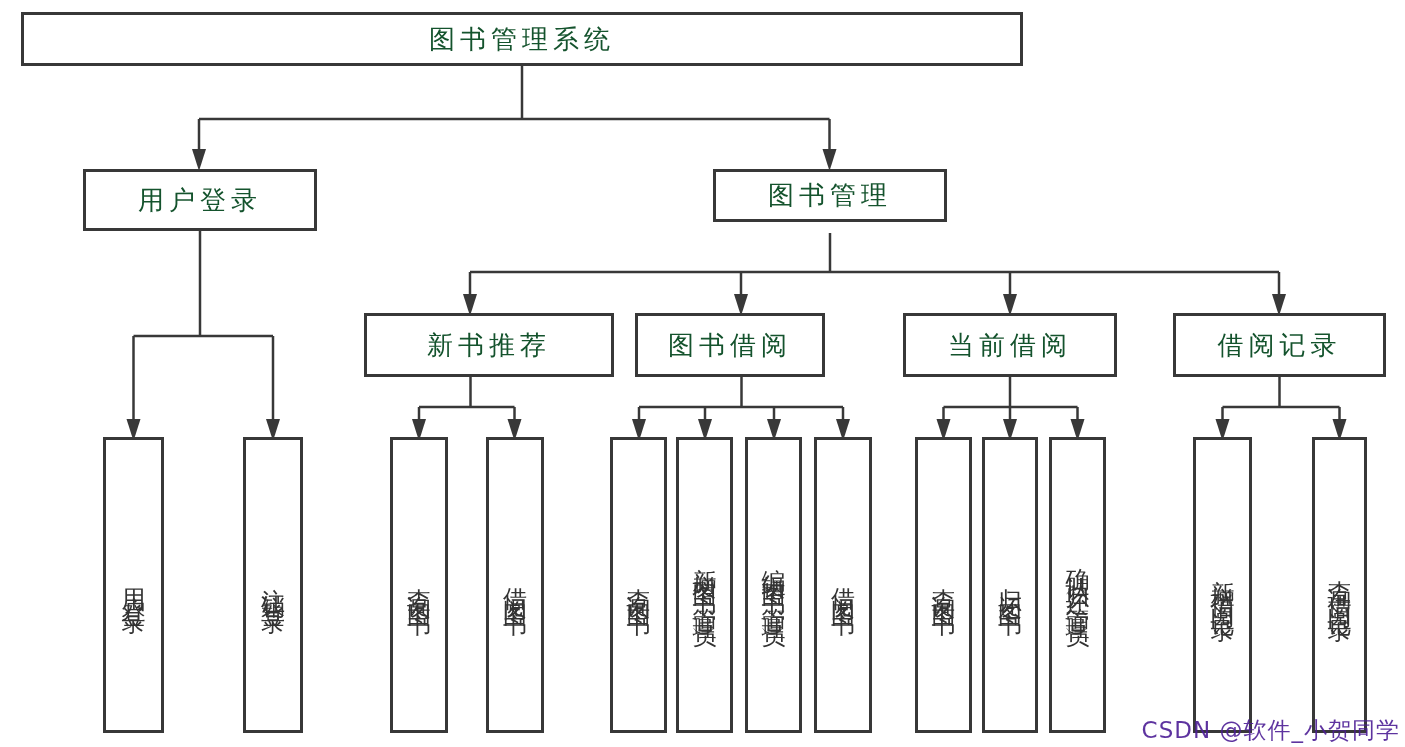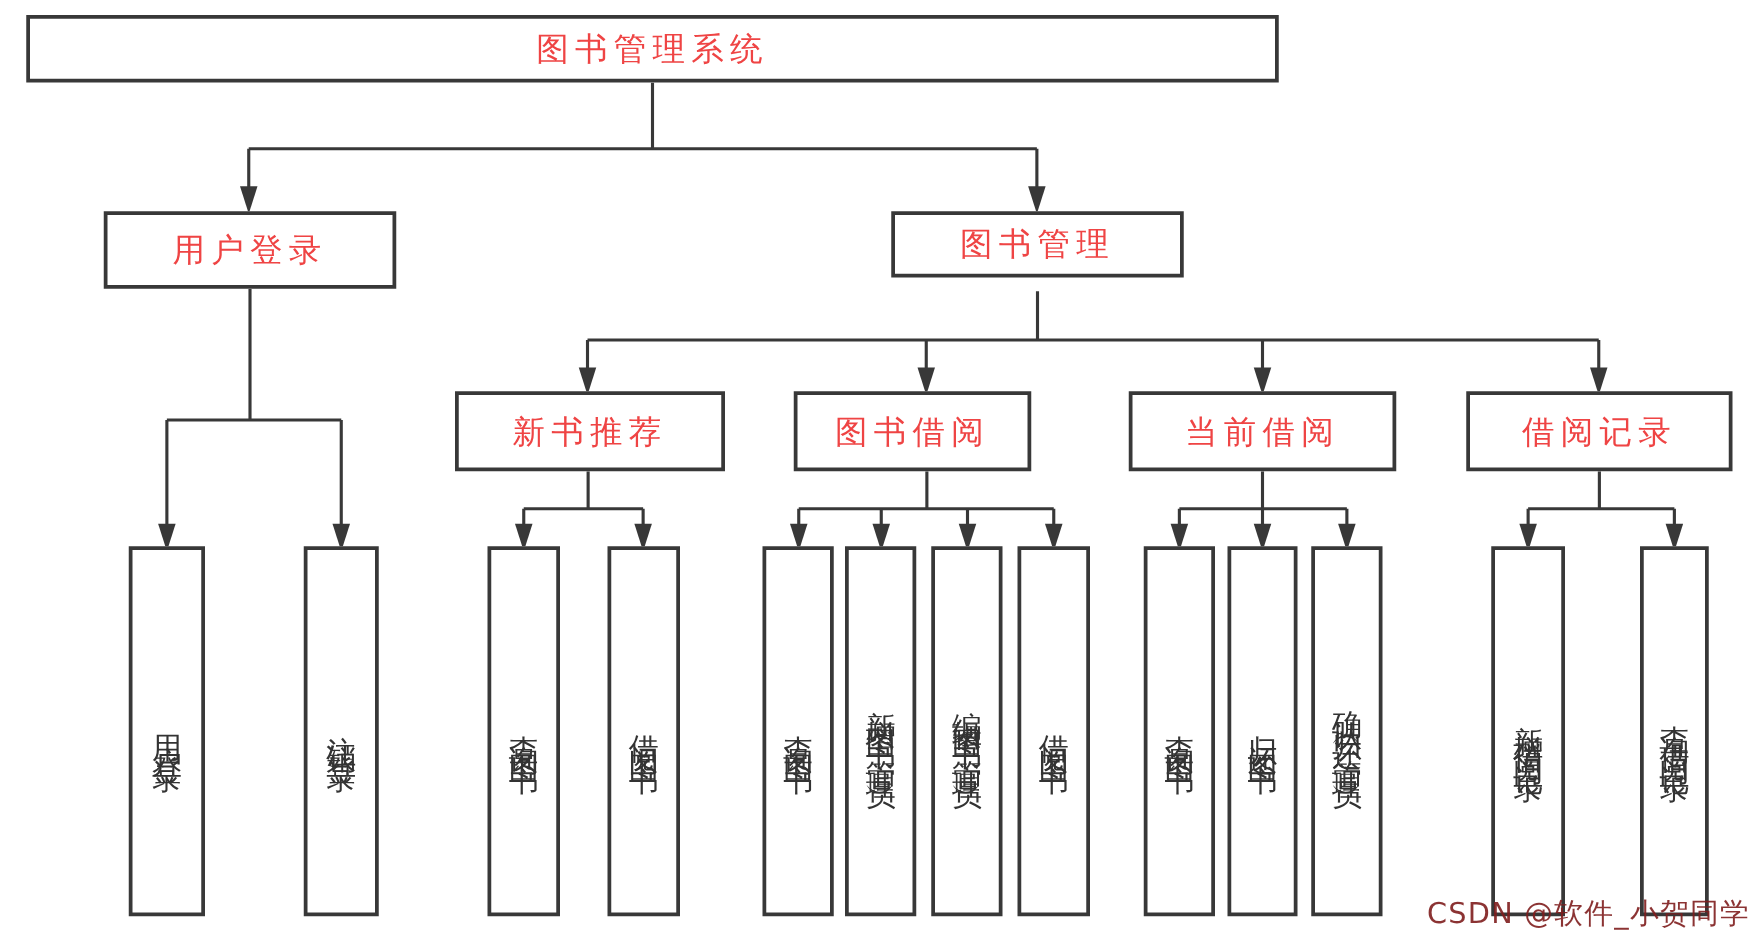--- a/index.html
+++ b/index.html
@@ -23,37 +23,37 @@
     background: #ffffff;
     border: 3px solid #383838;
     color: #333333;
     display: grid;
     place-items: center;
   }
   .node .hlabel {
     font-size: 26px;
     letter-spacing: 5px;
     white-space: nowrap;
-    color: #ef4444;
+    color: #14532d;
   }
   .node .vlabel {
     writing-mode: vertical-rl;
     text-orientation: mixed;
     font-size: 24px;
     letter-spacing: 8px;
     line-height: 1;
     color: #333333;
     white-space: nowrap;
   }
   #watermark {
     position: absolute;
     right: 5px;
     bottom: 1px;
     font-size: 23px;
-    color: #7f1d1d;
+    color: #4c1d95;
     letter-spacing: 1px;
     opacity: 0.9;
     white-space: nowrap;
   }
 </style>
 </head>
 <body>
 
 <div id="stage">
 
@@ -118,21 +118,21 @@
     <span class="hlabel">图书管理系统</span>
   </div>
 
   <div class="node" style="left:83px; top:169px; width:234px; height:62px;">
     <span class="hlabel">用户登录</span>
   </div>
   <div class="node" style="left:713px; top:169px; width:234px; height:53px;">
     <span class="hlabel">图书管理</span>
   </div>
 
-  <div class="node" style="left:364px; top:313px; width:216px; height:64px;">
+  <div class="node" style="left:364px; top:313px; width:250px; height:64px;">
     <span class="hlabel">新书推荐</span>
   </div>
   <div class="node" style="left:635px; top:313px; width:190px; height:64px;">
     <span class="hlabel">图书借阅</span>
   </div>
   <div class="node" style="left:903px; top:313px; width:214px; height:64px;">
     <span class="hlabel">当前借阅</span>
   </div>
   <div class="node" style="left:1173px; top:313px; width:213px; height:64px;">
     <span class="hlabel">借阅记录</span>

